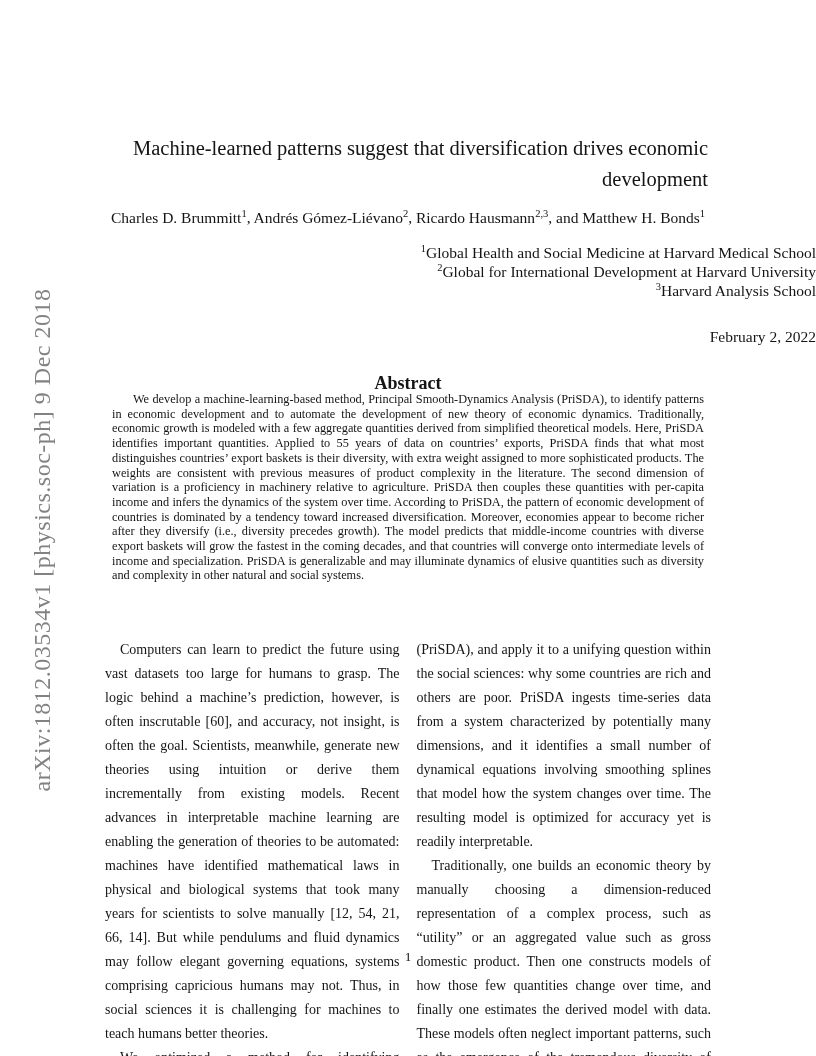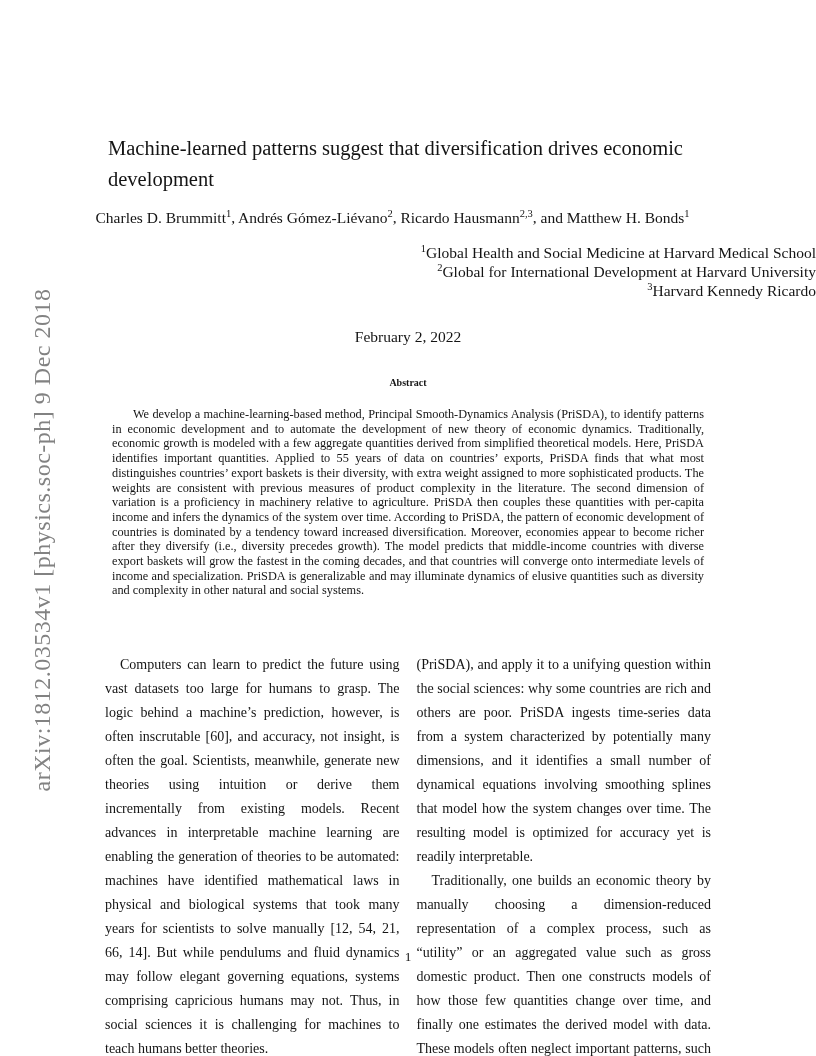--- a/index.html
+++ b/index.html
@@ -23,56 +23,57 @@
     transform: translate(-50%, -50%) rotate(-90deg);
     transform-origin: center center;
     white-space: nowrap;
     font-size: 24px;
     color: #828282;
     letter-spacing: 0.5px;
   }
   .title {
     margin: 133px auto 0 auto;
     max-width: 600px;
-    text-align: left;
+    text-align: right;
     font-size: 20.5px;
     font-weight: normal;
     line-height: 31px;
   }
   .authors {
     margin: 12px auto 4px auto;
     max-width: 625px;
+    text-align: center;
     font-size: 15.5px;
     line-height: 22px;
   }
   .authors sup, .affiliations sup {
     font-size: 10.5px;
     line-height: 0;
   }
   .affiliations {
     margin: 14px auto 0 auto;
     text-align: right;
     font-size: 15.5px;
     line-height: 19px;
   }
   .date {
     margin: 28px auto 16px auto;
-    text-align: center;
+    text-align: right;
     font-size: 15.5px;
     line-height: 18px;
   }
   .abstract-heading {
     margin: 29px auto 0 auto;
     text-align: center;
-    font-size: 10px;
+    font-size: 18px;
     font-weight: bold;
     line-height: 16px;
   }
   .abstract-text {
-    margin: 16px auto 0 auto;
+    margin: 1px auto 0 auto;
     width: 592px;
     font-size: 12.3px;
     line-height: 14.7px;
     text-align: justify;
     text-indent: 21px;
   }
   .body-columns {
     margin: 7px auto 0 auto;
     width: 606px;
     display: flex;
@@ -111,21 +112,21 @@
 
   <h1 class="title">Machine-learned patterns suggest that diversification drives economic development</h1>
 
   <div class="authors">
     <span>Charles D. Brummitt</span><sup>1</sup><span>, Andrés Gómez-Liévano</span><sup>2</sup><span>, Ricardo Hausmann</span><sup>2,3</sup><span>, and Matthew H. Bonds</span><sup>1</sup>
   </div>
 
   <div class="affiliations">
     <div><sup>1</sup><span>Global Health and Social Medicine at Harvard Medical School</span></div>
     <div><sup>2</sup><span>Global for International Development at Harvard University</span></div>
-    <div><sup>3</sup><span>Harvard Kennedy Ricardo</span></div>
+    <div><sup>3</sup><span>Harvard Analysis School</span></div>
   </div>
 
   <div class="date">February 2, 2022</div>
 
   <div class="abstract-heading">Abstract</div>
 
   <div class="abstract-text">We develop a machine-learning-based method, Principal Smooth-Dynamics Analysis (PriSDA), to identify patterns in economic development and to automate the development of new theory of economic dynamics. Traditionally, economic growth is modeled with a few aggregate quantities derived from simplified theoretical models. Here, PriSDA identifies important quantities. Applied to 55 years of data on countries’ exports, PriSDA finds that what most distinguishes countries’ export baskets is their diversity, with extra weight assigned to more sophisticated products. The weights are consistent with previous measures of product complexity in the literature. The second dimension of variation is a proficiency in machinery relative to agriculture. PriSDA then couples these quantities with per-capita income and infers the dynamics of the system over time. According to PriSDA, the pattern of economic development of countries is dominated by a tendency toward increased diversification. Moreover, economies appear to become richer after they diversify (i.e., diversity precedes growth). The model predicts that middle-income countries with diverse export baskets will grow the fastest in the coming decades, and that countries will converge onto intermediate levels of income and specialization. PriSDA is generalizable and may illuminate dynamics of elusive quantities such as diversity and complexity in other natural and social systems.</div>
 
   <div class="body-columns">
     <div class="column">

